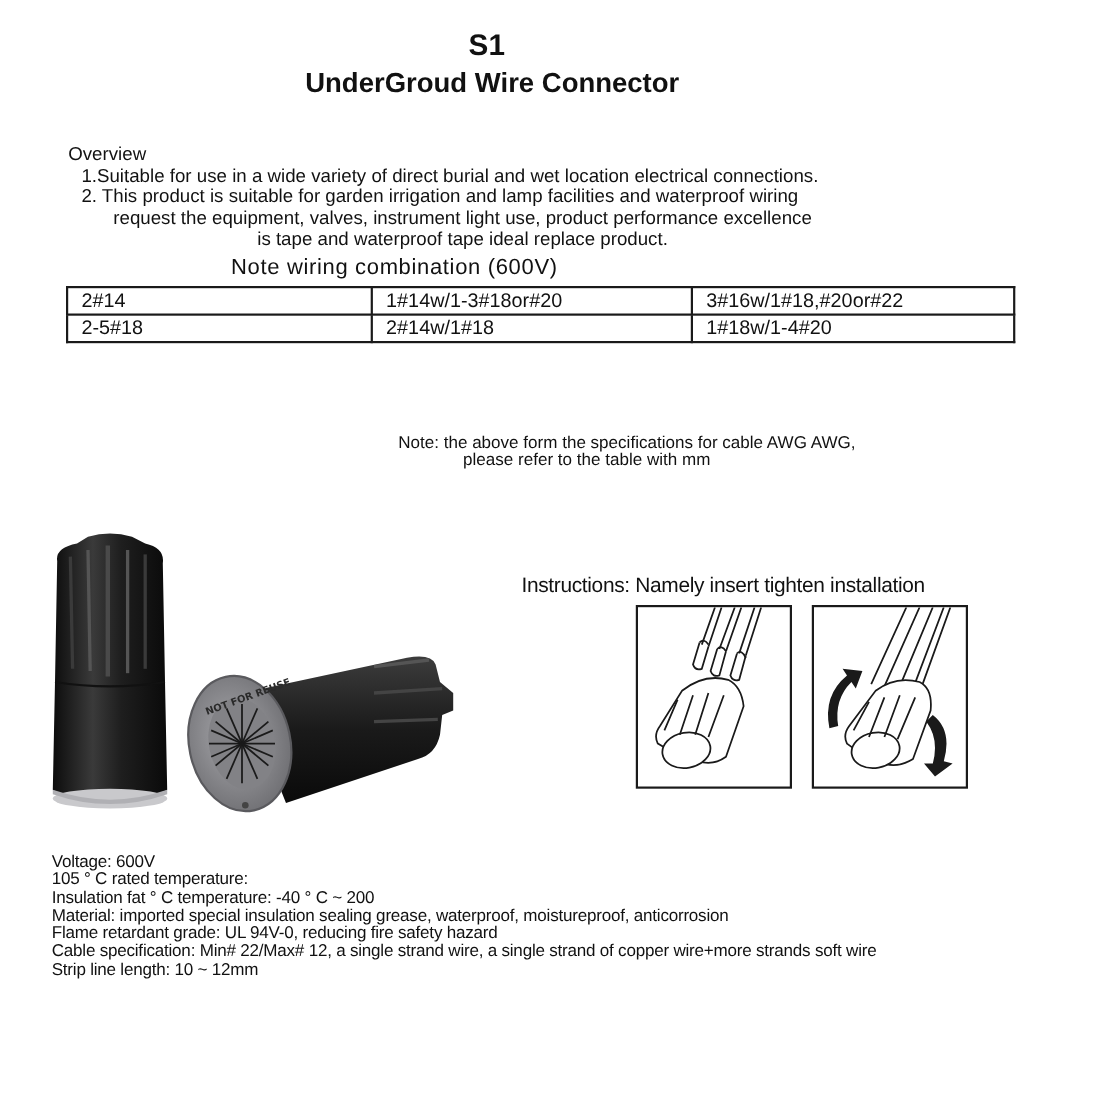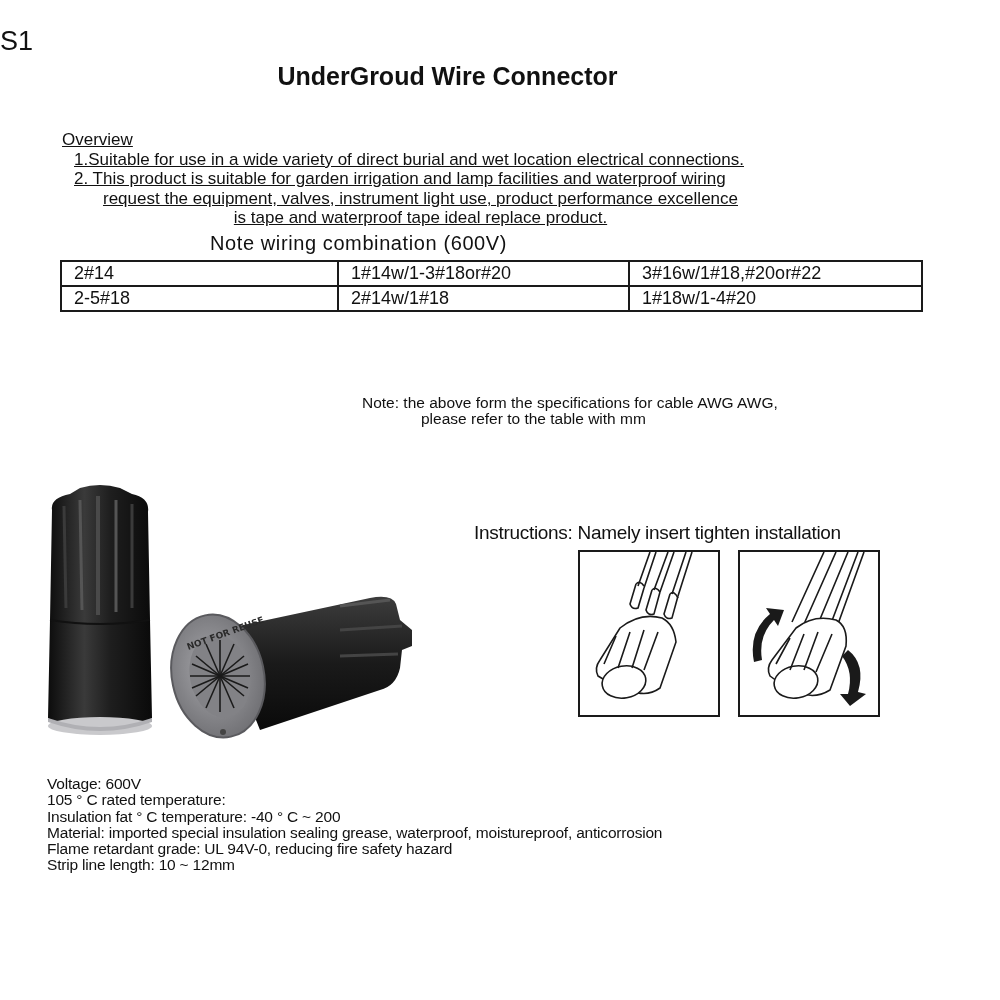--- a/index.html
+++ b/index.html
@@ -1,21 +1,21 @@
 <!DOCTYPE html>
 <html><head>
 <meta charset="utf-8">
 <style>
   html, body { margin: 0; padding: 0; background: #ffffff; }
   body { width: 1000px; height: 1000px; position: relative; overflow: hidden; color: #111; font-family: "DejaVu Sans", sans-serif; }
   .abs { position: absolute; }
-  .title-s1 { left: 0; width: 885px; top: 26px; font-family: "Liberation Sans", sans-serif; font-weight: normal; font-size: 27px; letter-spacing: 0px; }
+  .title-s1 { left: 0; width: 885px; top: 26px; text-align: center; font-family: "Liberation Sans", sans-serif; font-weight: bold; font-size: 27px; letter-spacing: 0px; }
   .title-main { left: 0; width: 895px; top: 62px; text-align: center; font-family: "Liberation Sans", sans-serif; font-weight: bold; font-size: 25px; }
   .overview { left: 62px; top: 130px; font-family: "Liberation Sans", sans-serif; font-size: 17px; line-height: 19.5px; }
-  .overview .line { white-space: nowrap; text-decoration: underline; }
+  .overview .line { white-space: nowrap; }
   .overview .i1 { padding-left: 12px; }
   .overview .i2 { padding-left: 35px; text-align: center; }
   .part-title { left: 210px; top: 232px; font-family: "Liberation Sans", sans-serif; font-size: 20px; letter-spacing: 0.6px; }
   table.wiring { position: absolute; left: 60px; top: 260px; width: 863px; border-collapse: collapse; font-family: "Liberation Sans", sans-serif; font-size: 18px; }
   table.wiring td { border: 2px solid #1a1a1a; height: 23px; padding: 0 0 0 12px; white-space: nowrap; }
   table.wiring td.c1 { width: 263px; }
   table.wiring td.c2 { width: 277px; margin-left: 14px; }
   .note { left: 362px; top: 395px; font-family: "Liberation Sans", sans-serif; font-size: 15.5px; line-height: 16px; white-space: nowrap; }
   .note .l2 { padding-left: 59px; }
   .instr { left: 474px; top: 522px; font-family: "Liberation Sans", sans-serif; font-size: 19px; white-space: nowrap; letter-spacing: -0.3px; }
@@ -150,14 +150,15 @@
     </g>
   </svg>
 </div>
 
 <div class="abs specs">
   <div>Voltage: 600V</div>
   <div>105 °  C rated temperature:</div>
   <div>Insulation fat ° C temperature: -40 ° C ~ 200</div>
   <div>Material: imported special insulation sealing grease, waterproof, moistureproof, anticorrosion</div>
   <div>Flame retardant grade: UL 94V-0, reducing fire safety hazard</div>
+  <div>Cable specification: Min# 22/Max# 12, a single strand wire, a single strand of copper wire+more strands soft wire</div>
   <div>Strip line length: 10 ~ 12mm</div>
 </div>
 
 </body></html>

